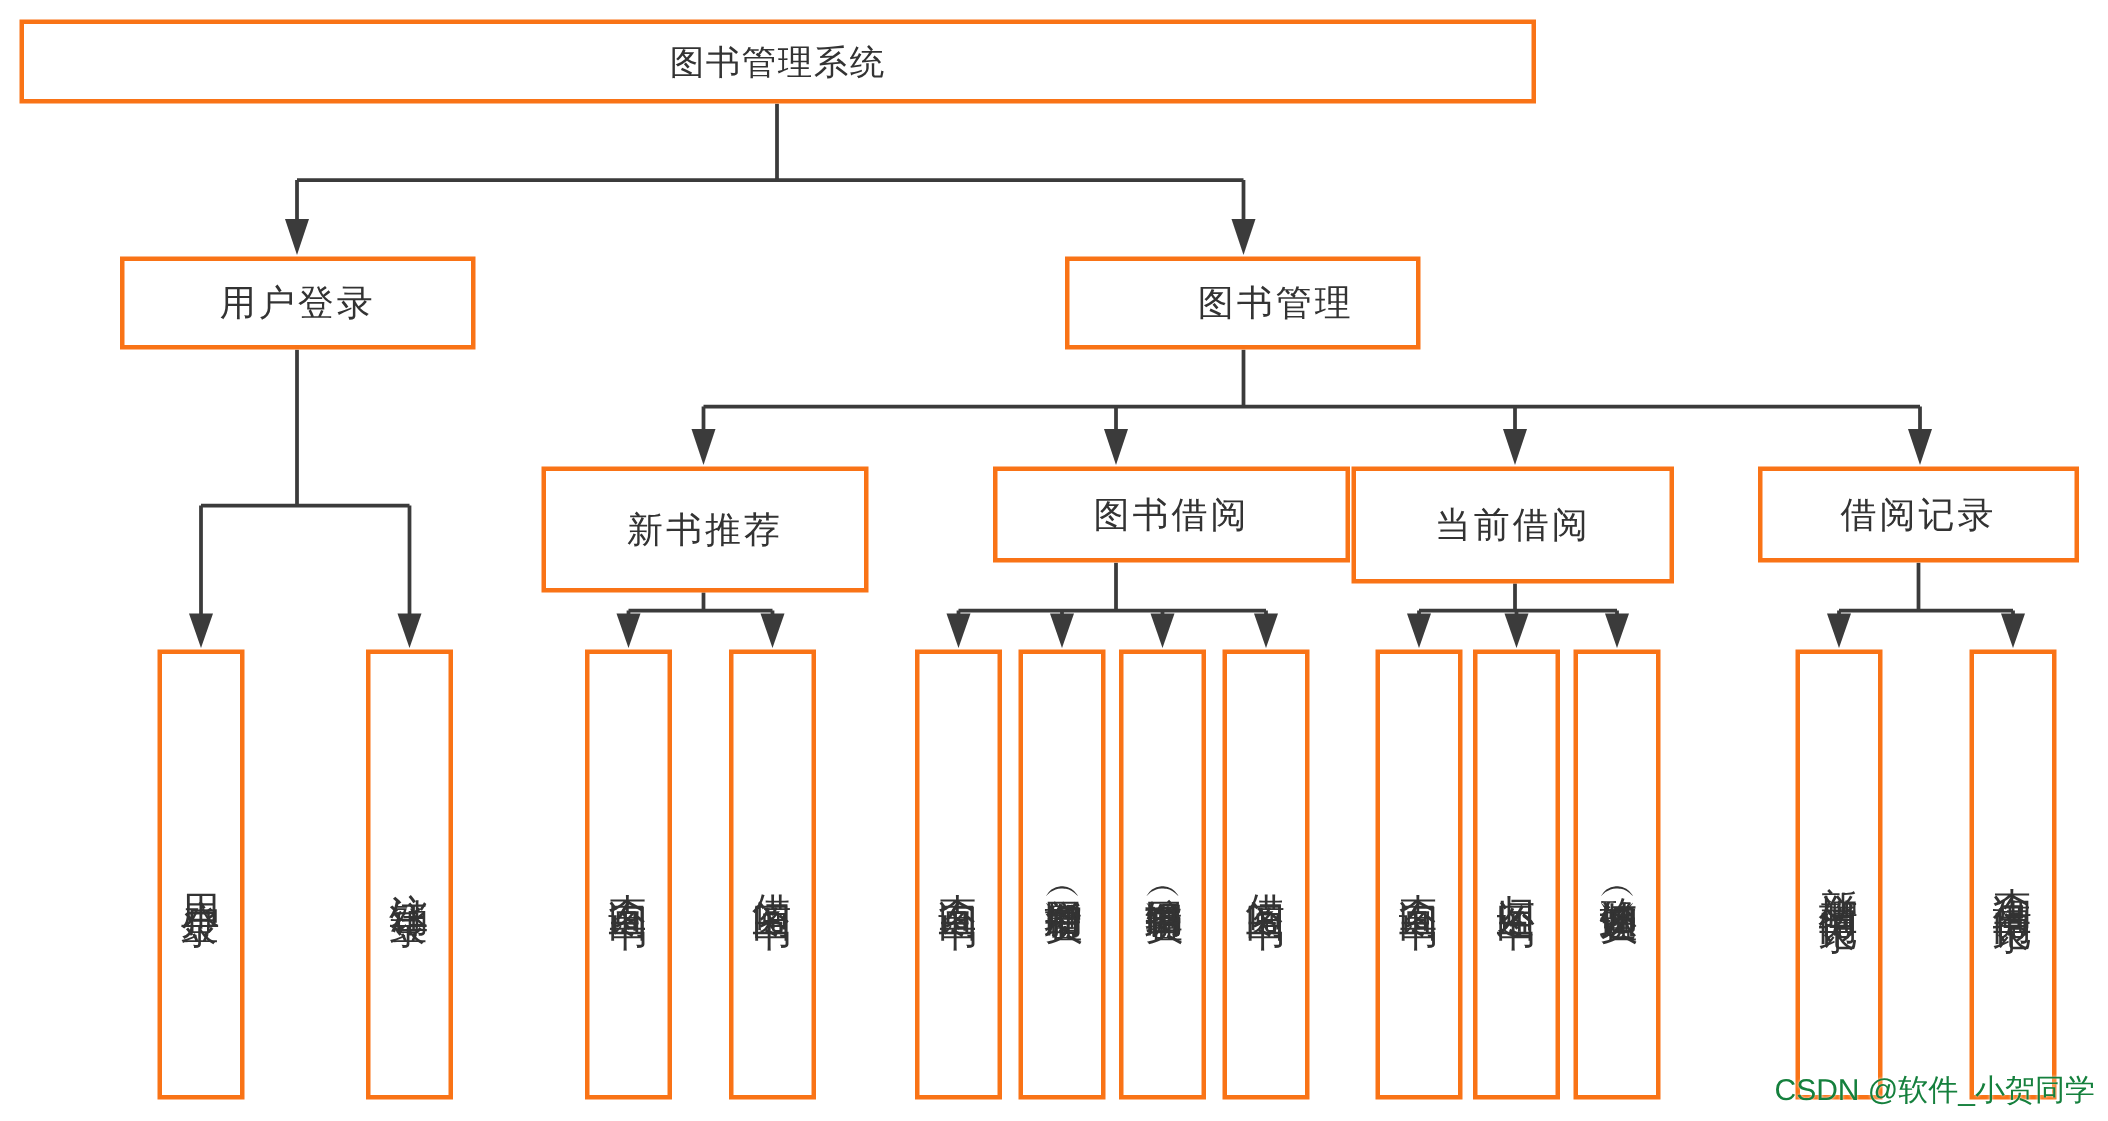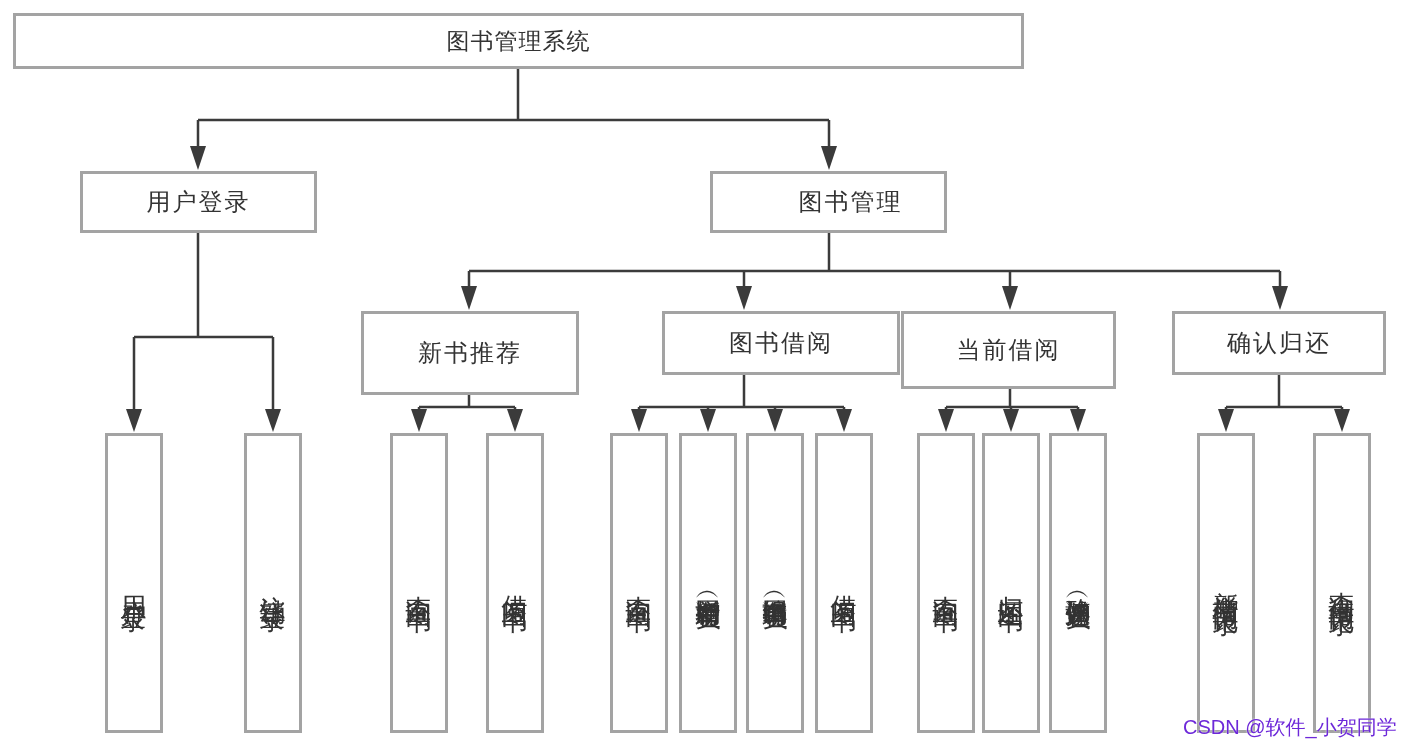--- a/index.html
+++ b/index.html
@@ -3,32 +3,32 @@
 <meta charset="utf-8">
 <style>
   html,body{margin:0;padding:0;background:#ffffff;}
   .stage{
     position:relative;width:1405px;height:747px;background:#ffffff;overflow:hidden;
     font-family:"Liberation Sans","DejaVu Sans",sans-serif;color:#333333;
   }
   .wires{position:absolute;left:0;top:0;}
   .box{
     position:absolute;box-sizing:border-box;background:#ffffff;
-    border:3px solid #a3a3a3;display:flex;align-items:center;justify-content:center;
+    border:3px solid #f97316;display:flex;align-items:center;justify-content:center;
   }
   .h-label{font-size:24px;letter-spacing:2px;white-space:nowrap;color:#333333;}
   .root-label{font-size:23px;letter-spacing:1px;}
   .v-label{
     writing-mode:vertical-rl;text-orientation:mixed;
     font-size:26px;letter-spacing:4px;line-height:1;color:#333333;white-space:nowrap;
   }
   .v-label.long{font-size:25px;letter-spacing:1px;}
   .watermark{
     position:absolute;left:1183px;top:716px;font-size:20px;line-height:22px;
-    color:#6d28d9;text-shadow:0 0 2px #ffffff;white-space:nowrap;
+    color:#15803d;text-shadow:0 0 2px #ffffff;white-space:nowrap;
   }
 </style>
 </head>
 <body>
 
 <div class="stage">
 
   <svg class="wires" width="1405" height="747" viewBox="0 0 1405 747">
     <g stroke="#3b3b3b" stroke-width="2.5" fill="none">
 
@@ -83,21 +83,21 @@
   <div class="box" style="left:361px;top:311px;width:218px;height:84px;">
     <span class="h-label">新书推荐</span>
   </div>
   <div class="box" style="left:662px;top:311px;width:238px;height:64px;">
     <span class="h-label">图书借阅</span>
   </div>
   <div class="box" style="left:887px;top:311px;width:215px;height:78px;margin-left:14px;">
     <span class="h-label">当前借阅</span>
   </div>
   <div class="box" style="left:1172px;top:311px;width:214px;height:64px;">
-    <span class="h-label">确认归还</span>
+    <span class="h-label">借阅记录</span>
   </div>
 
   <div class="box" style="left:105px;top:433px;width:58px;height:300px;">
     <span class="v-label">用户登录</span>
   </div>
   <div class="box" style="left:244px;top:433px;width:58px;height:300px;">
     <span class="v-label">注销登录</span>
   </div>
 
   <div class="box" style="left:390px;top:433px;width:58px;height:300px;">

